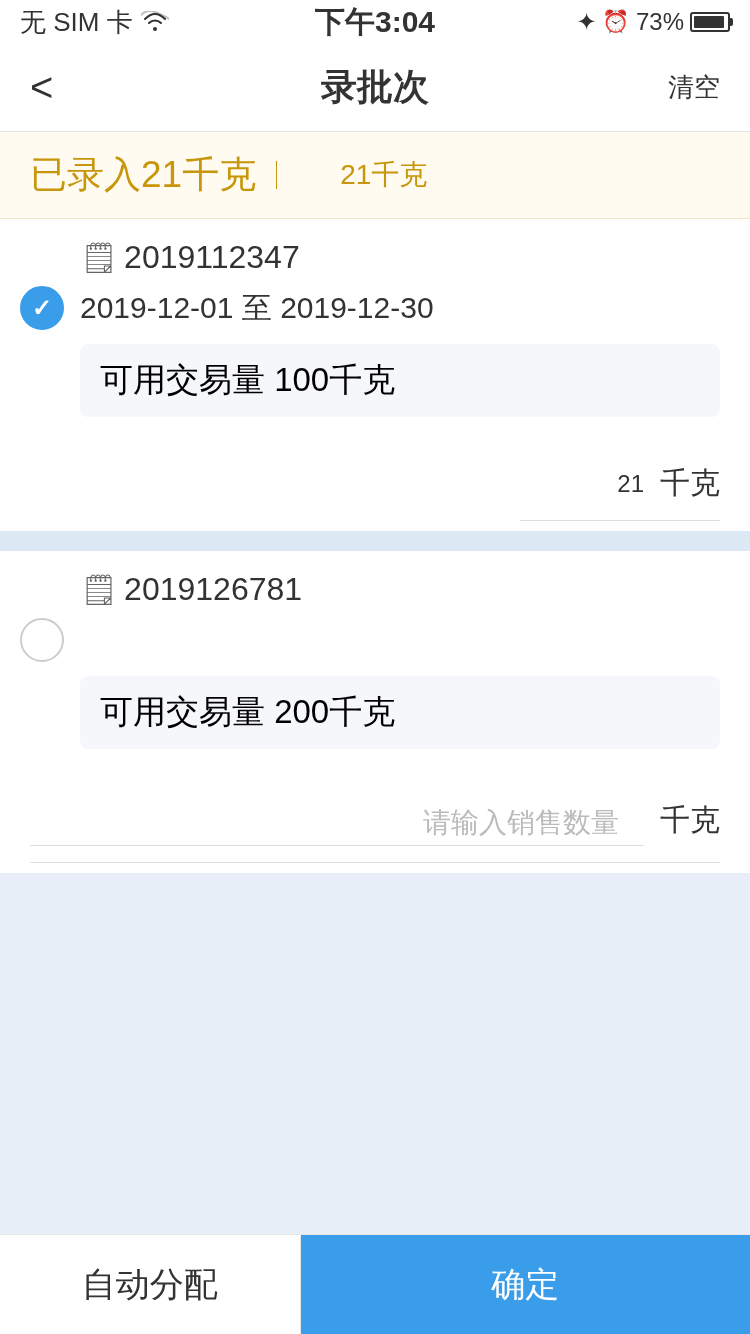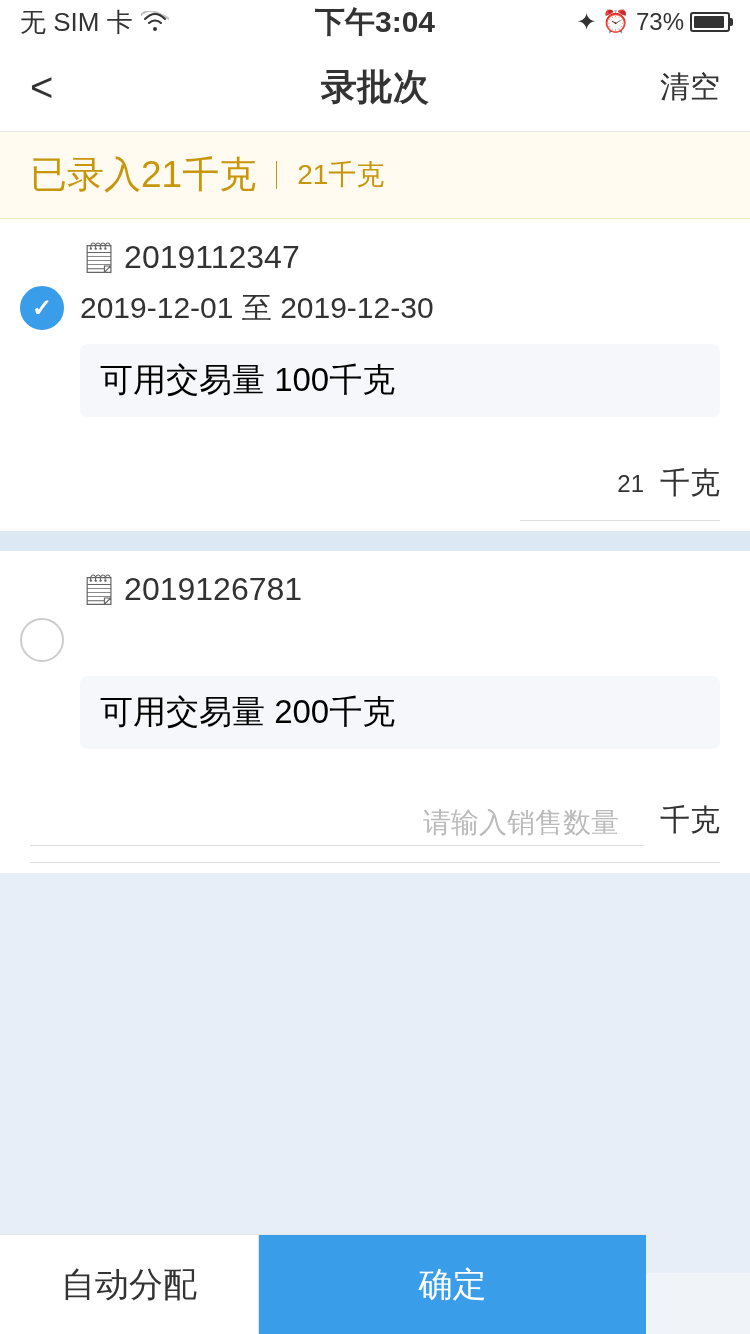--- a/index.html
+++ b/index.html
@@ -66,21 +66,21 @@
     }
     .nav-title {
       font-size: 36px;
       font-weight: 600;
       color: #333;
       position: absolute;
       left: 50%;
       transform: translateX(-50%);
     }
     .nav-clear {
-      font-size: 30px;
+      font-size: 26px;
       color: #333;
       cursor: pointer;
     }
 
     
     .summary-bar {
       width: 750px;
       background: #fffbf0;
       padding: 18px 30px;
       display: flex;
@@ -94,20 +94,21 @@
     }
     .summary-divider {
       width: 1px;
       height: 28px;
       background: #c8960a;
       margin: 0 20px;
     }
     .summary-value {
       font-size: 28px;
       color: #c8960a;
+      margin-left: 43px;
     }
 
     
     .batch-item {
       background: #fff;
       margin-bottom: 0;
     }
     .batch-item-inner {
       padding: 20px 30px 20px 20px;
     }
@@ -231,21 +232,21 @@
       flex: 1;
       background: #e8eef7;
       min-height: 400px;
     }
 
     
     .bottom-bar {
       position: fixed;
       bottom: 0;
       left: 0;
-      width: 646px;
+      width: 750px;
       height: 100px;
       display: flex;
       background: #fff;
       border-top: 1px solid #e5e5e5;
     }
     .btn-auto {
       flex: 1;
       background: #fff;
       border: none;
       font-size: 34px;

